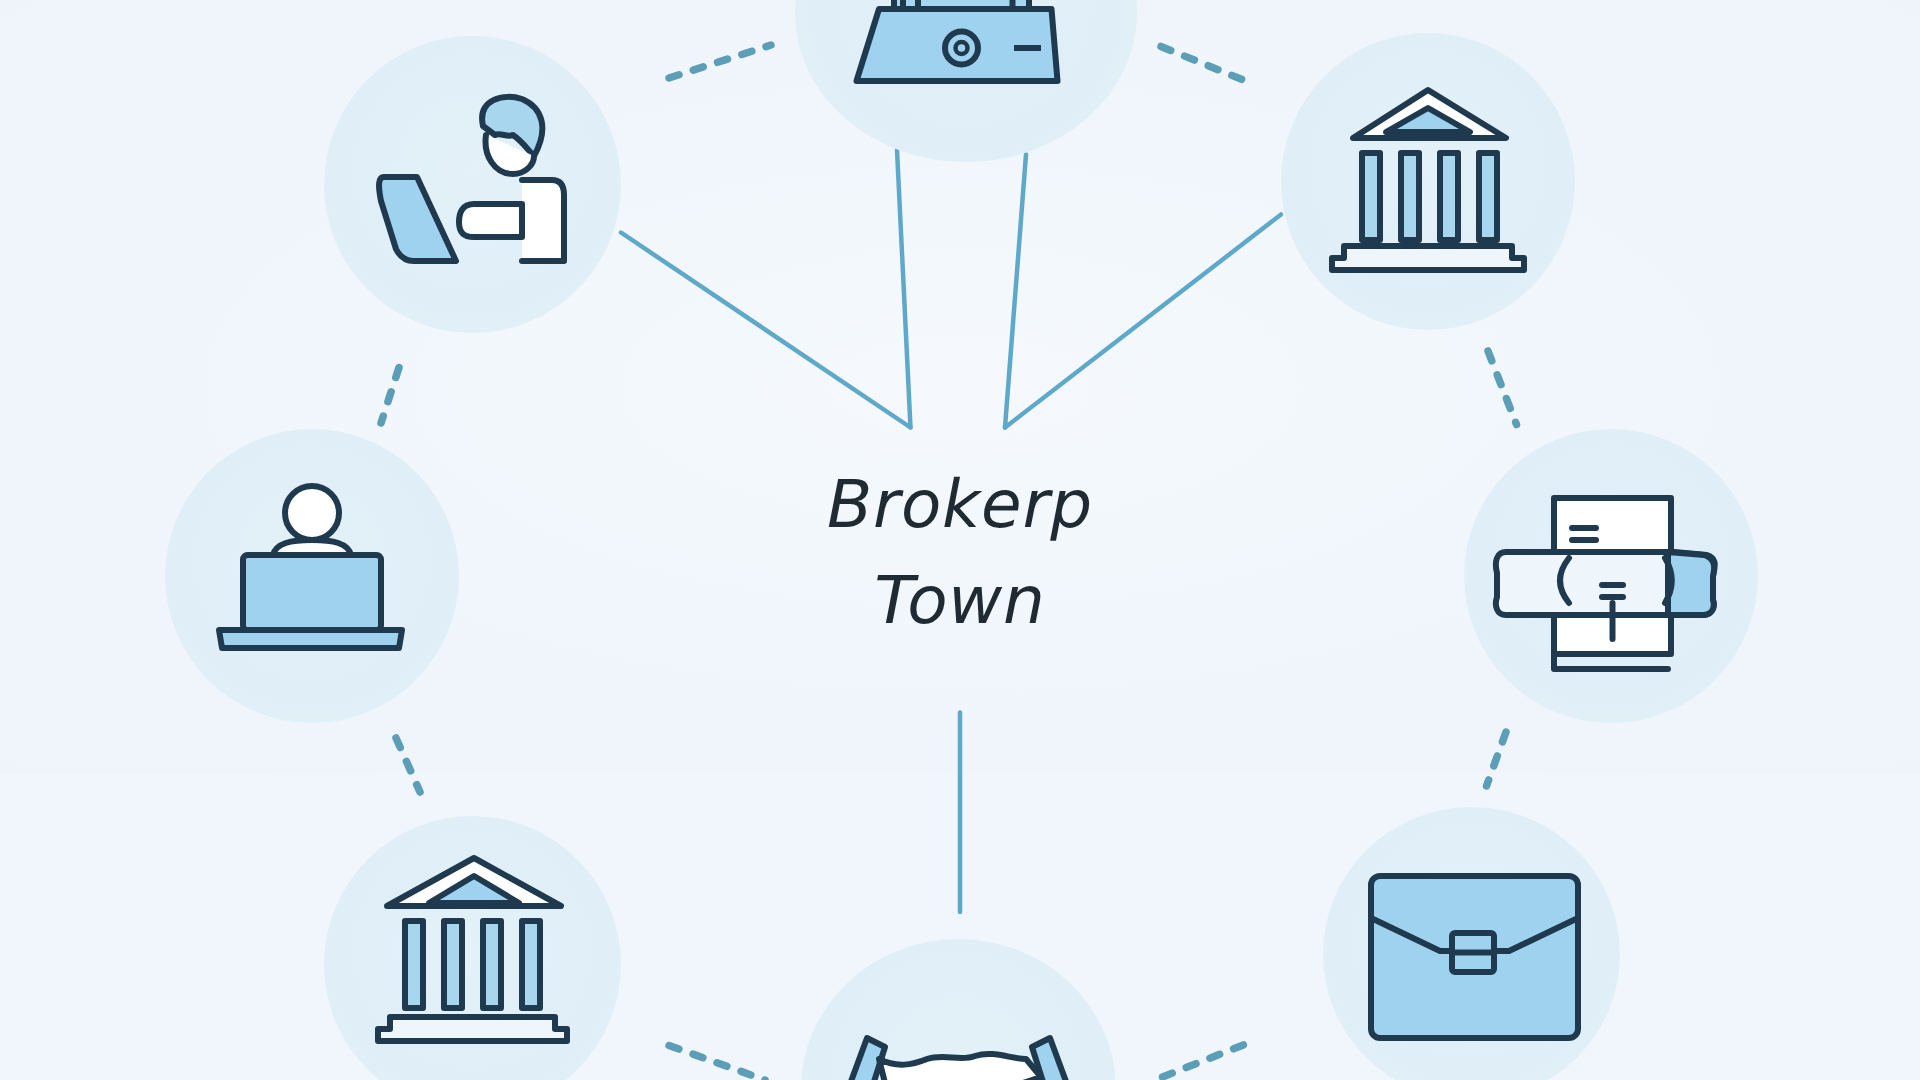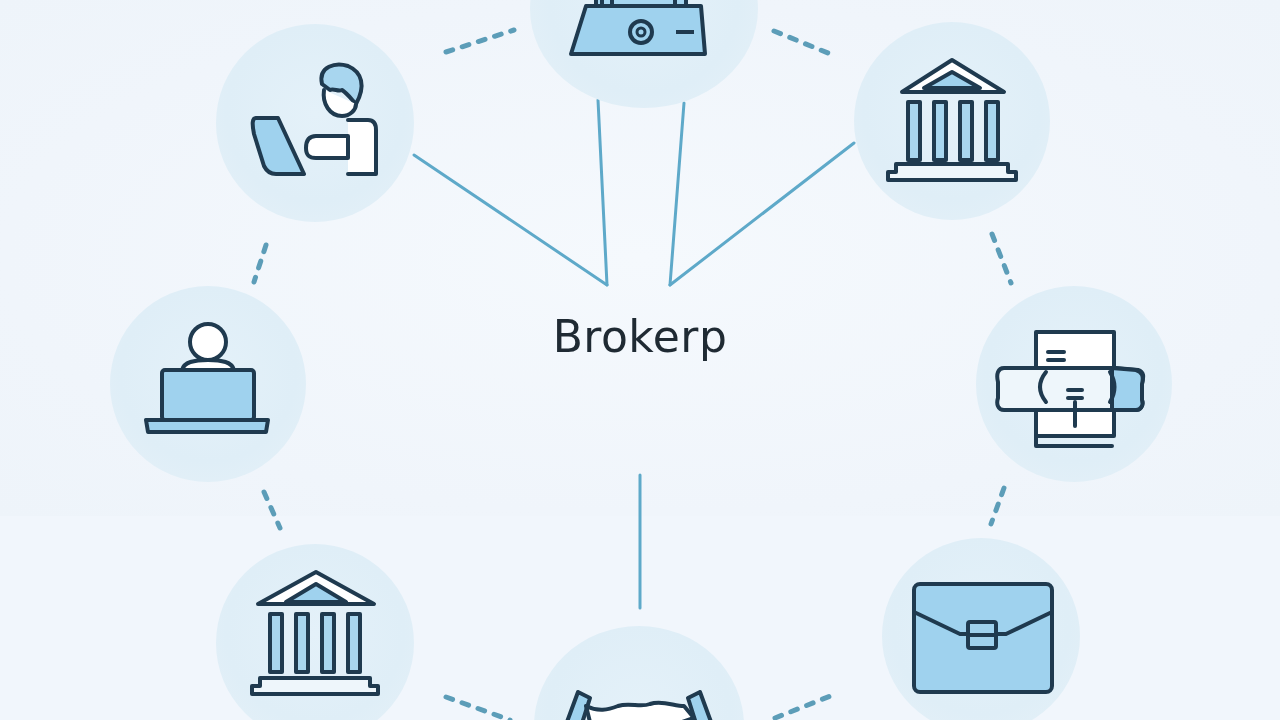--- a/index.html
+++ b/index.html
@@ -9,20 +9,21 @@
       height: 720px;
       overflow: hidden;
       background: #f1f6fc;
       font-family: "DejaVu Sans", sans-serif;
     }
     .canvas {
       position: relative;
       width: 1280px;
       height: 516px;
       background: radial-gradient(ellipse at center, #f5f9fd 0%, #f0f5fb 70%, #eef4fa 100%);
+      font-style: italic;
     }
     svg.links {
       position: absolute;
       left: 0; top: 0;
       width: 1280px; height: 720px;
     }
     .node {
       position: absolute;
       border-radius: 50%;
       background: radial-gradient(circle at 50% 45%, #e4f1f9 0%, #dfeef7 60%, #e6f1f8 100%);
@@ -173,15 +174,16 @@
         <rect x="32" y="46" width="138" height="108" rx="6" fill="#9fd2ee"></rect>
         <path d="M32 74 L78 96 L124 96 L170 74" fill="none"></path>
         <rect x="86" y="84" width="28" height="26" rx="2" fill="#9fd2ee"></rect>
         <line x1="86" y1="97" x2="114" y2="97"></line>
       </g>
     </svg>
   </div>
 
   <div class="center-label">
     <span>Brokerp</span>
+    <span>Town</span>
   </div>
 
 </div>
 
 </body></html>

